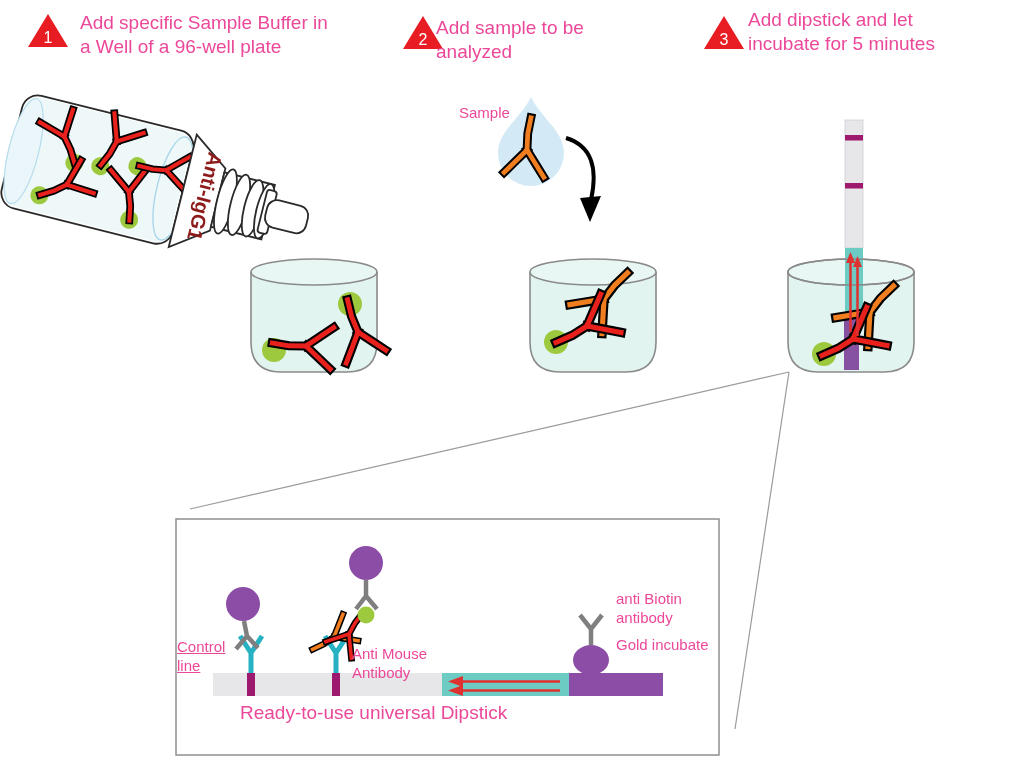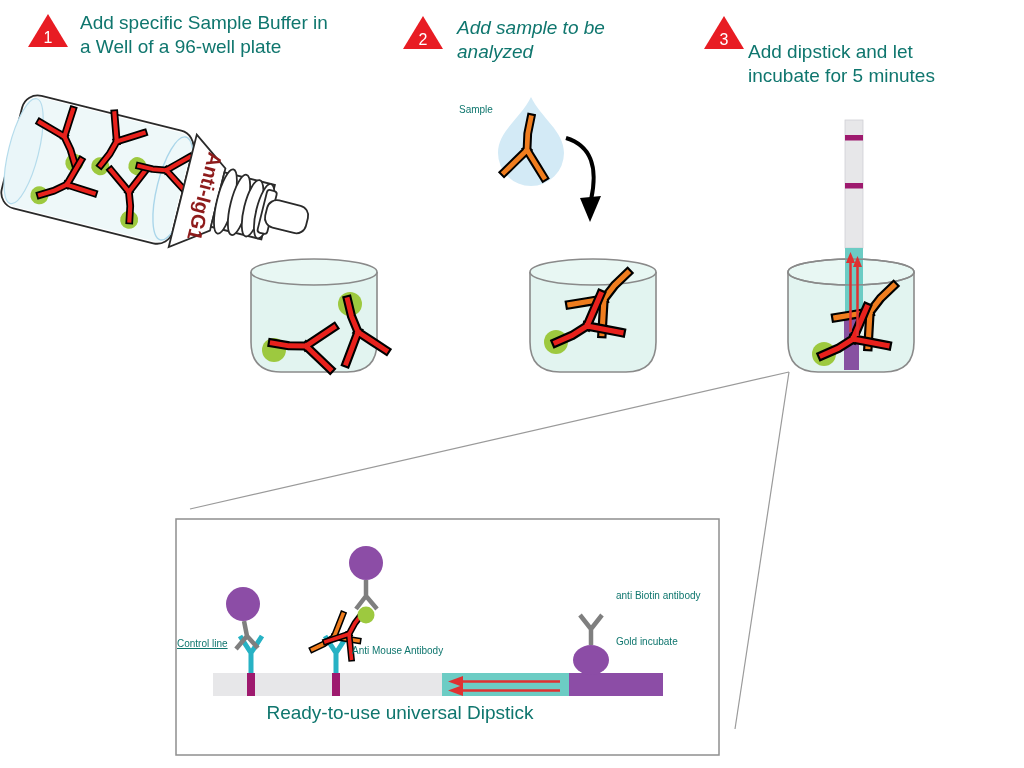--- a/index.html
+++ b/index.html
@@ -1,22 +1,22 @@
 <!DOCTYPE html>
 <html><head>
 <meta charset="utf-8">
 <style>
   html,body{margin:0;padding:0;background:#fff;}
   .canvas{position:relative;width:1024px;height:768px;background:#ffffff;overflow:hidden;
           font-family:"Liberation Sans",sans-serif;}
   svg{position:absolute;left:0;top:0;}
-  .lbl{position:absolute;color:#0f766e;line-height:1.26;}
+  .lbl{position:absolute;color:#ec4899;line-height:1.26;}
   .hdr{font-size:19px;}
-  .small{font-size:10px;line-height:1.25;}
-  .center{text-align:center;}
+  .small{font-size:15px;line-height:1.25;}
+  .center{}
   .tri{position:absolute;width:40px;height:33px;background:#e81c23;
        clip-path:polygon(50% 0,0 100%,100% 100%);}
   .tri span{position:absolute;left:0;right:0;bottom:0px;text-align:center;
             color:#fff;font-size:16px;}
   
   .abk{fill:none;stroke:#000;stroke-width:7;stroke-linecap:square;stroke-linejoin:round;}
   .abc{fill:none;stroke:currentColor;stroke-width:3.8;stroke-linecap:square;stroke-linejoin:round;}
   .wellb{fill:#e2f4f0;stroke:#8a8a8a;stroke-width:1.6;}
   .wellt{fill:#e8f7f3;stroke:#8a8a8a;stroke-width:1.6;}
   .grayab{fill:none;stroke:#7f7f7f;stroke-width:4.5;stroke-linecap:butt;stroke-linejoin:round;}
@@ -161,26 +161,26 @@
 </svg>
 
 <div class="tri" style="left:28px;top:14px;">
   <span>1</span>
     </div>
 <div class="lbl hdr" style="left:80px;top:11px;width:252px;">Add specific Sample Buffer in a Well of a 96-well plate</div>
 
 <div class="tri" style="left:403px;top:16px;">
   <span>2</span>
     </div>
-<div class="lbl hdr" style="left:457px;top:16px;width:155px;font-style:italic;">Add sample to be analyzed</div>
+<div class="lbl hdr" style="left:436px;top:16px;width:155px;">Add sample to be analyzed</div>
 
 <div class="tri" style="left:704px;top:16px;">
   <span>3</span>
     </div>
-<div class="lbl hdr" style="left:748px;top:8px;width:195px;margin-top:32px;">Add dipstick and let incubate for 5 minutes</div>
+<div class="lbl hdr" style="left:748px;top:8px;width:195px;">Add dipstick and let incubate for 5 minutes</div>
 
 <div class="lbl small" style="left:459px;top:104px;">Sample</div>
 
 <div class="lbl small" style="left:177px;top:638px;width:58px;text-decoration:underline;">Control line</div>
 
 <div class="lbl small" style="left:352px;top:645px;width:95px;">Anti Mouse Antibody</div>
 
 <div class="lbl small" style="left:616px;top:590px;width:90px;">anti Biotin antibody</div>
 
 <div class="lbl small" style="left:616px;top:636px;width:140px;">Gold incubate</div>

